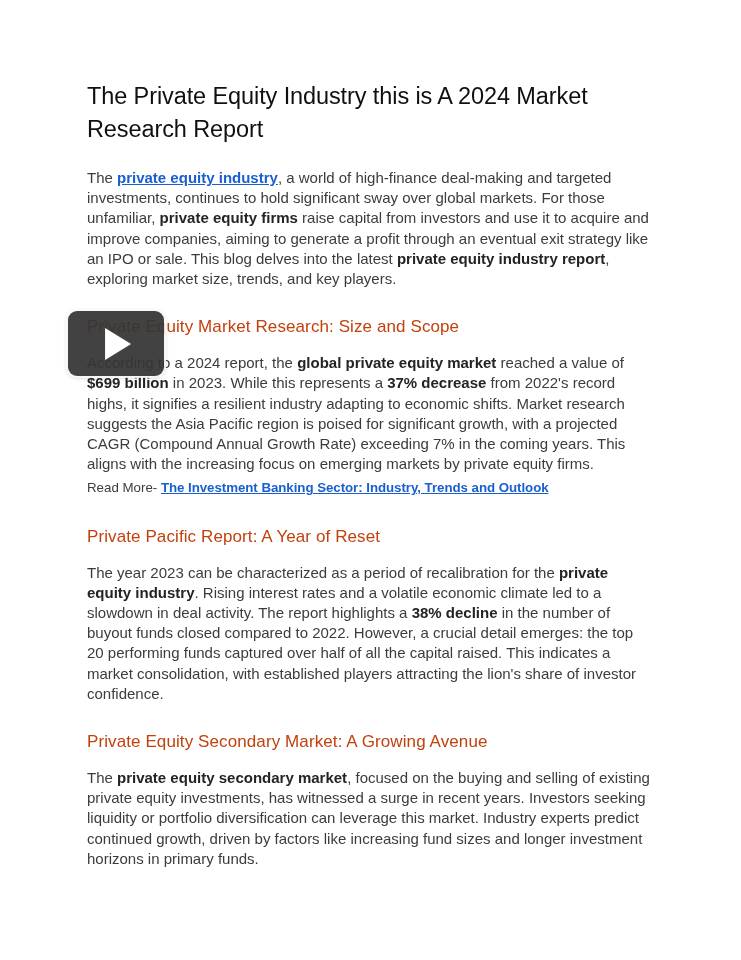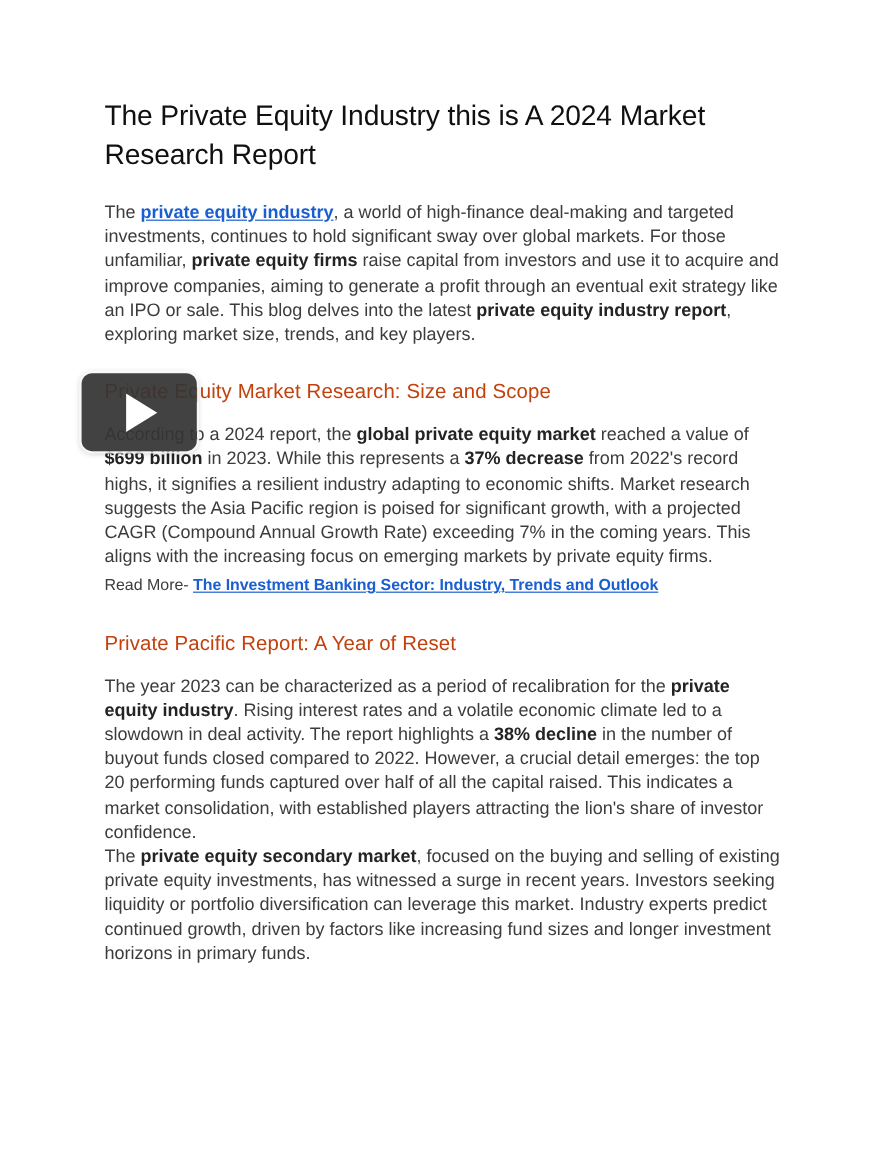--- a/index.html
+++ b/index.html
@@ -108,20 +108,21 @@
     <h2 class="section-heading">Private Equity Market Research: Size and Scope</h2>
 
     <p class="para"><span>According to a 2024 report, the </span><strong class="em">global private equity market</strong><span> reached a value of </span><strong class="em">$699 billion</strong><span> in 2023. While this represents a </span><strong class="em">37% decrease</strong><span> from 2022's record highs, it signifies a resilient industry adapting to economic shifts. Market research suggests the Asia Pacific region is poised for significant growth, with a projected CAGR (Compound Annual Growth Rate) exceeding 7% in the coming years. This aligns with the increasing focus on emerging markets by private equity firms.</span></p>
 
     <p class="readmore"><span>Read More- </span><a class="readmore-link" href="#">The Investment Banking Sector: Industry, Trends and Outlook</a></p>
 
     <h2 class="section-heading">Private Pacific Report: A Year of Reset</h2>
 
     <p class="para"><span>The year 2023 can be characterized as a period of recalibration for the </span><strong class="em">private equity industry</strong><span>. Rising interest rates and a volatile economic climate led to a slowdown in deal activity. The report highlights a </span><strong class="em">38% decline</strong><span> in the number of buyout funds closed compared to 2022. However, a crucial detail emerges: the top 20 performing funds captured over half of all the capital raised. This indicates a market consolidation, with established players attracting the lion's share of investor confidence.</span></p>
 
+    <h2 class="section-heading">Private Equity Secondary Market: A Growing Avenue</h2>
 
     <p class="para"><span>The </span><strong class="em">private equity secondary market</strong><span>, focused on the buying and selling of existing private equity investments, has witnessed a surge in recent years. Investors seeking liquidity or portfolio diversification can leverage this market. Industry experts predict continued growth, driven by factors like increasing fund sizes and longer investment horizons in primary funds.</span></p>
 
   </div>
 
   <div class="play-overlay" title="Play">
     <div class="play-triangle"></div>
   </div>
 
 </div>

